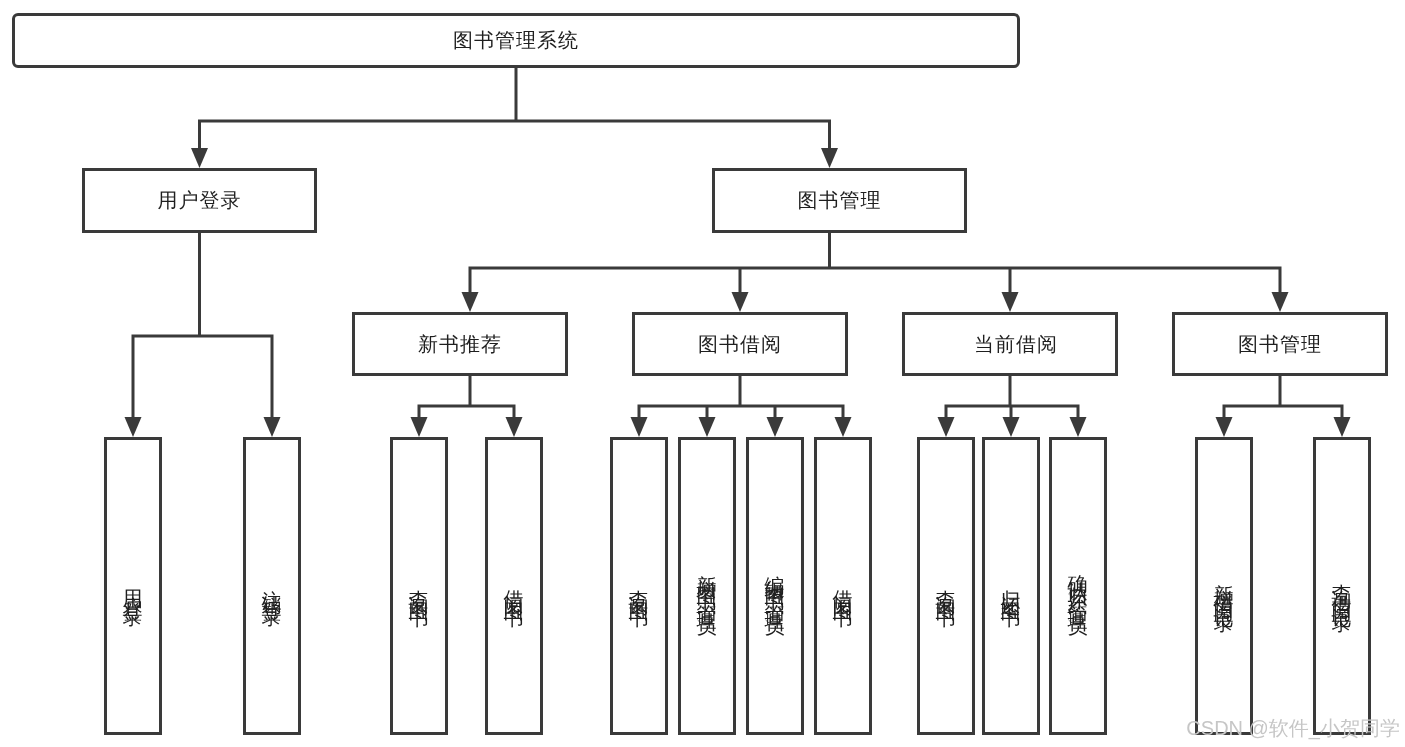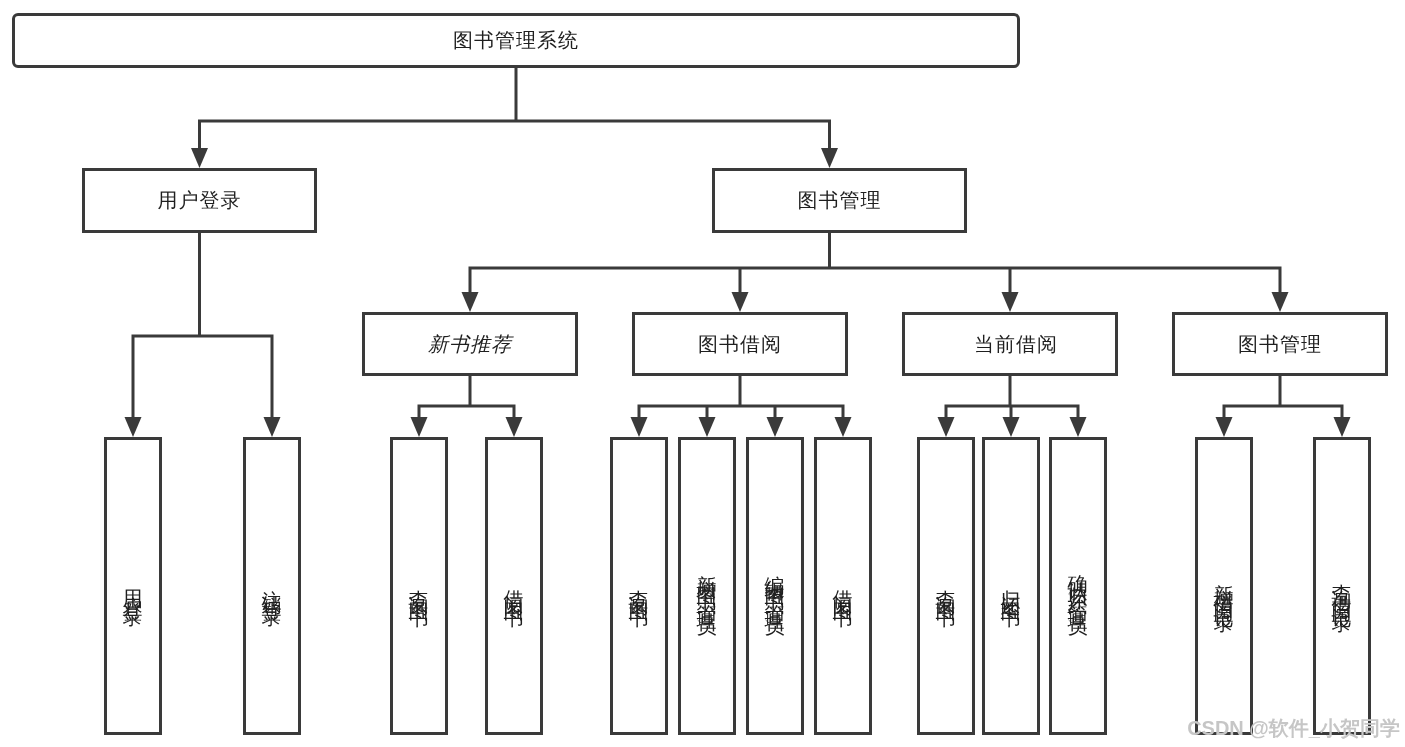--- a/index.html
+++ b/index.html
@@ -35,21 +35,21 @@
   .leaf .vtext {
     writing-mode: vertical-rl;
     text-orientation: mixed;
     letter-spacing: 6px;
     line-height: 1.1;
   }
   .root-node    { left: 12px;   top: 13px;  width: 1008px; height: 55px; border-radius: 6px; }
   .n-user-login { left: 82px;   top: 168px; width: 235px;  height: 65px; }
   .n-book-mgmt  { left: 712px;  top: 168px; width: 255px;  height: 65px; }
   .lvl3 { top: 312px; width: 216px; height: 64px; }
-  .n-new-book   { left: 362px; font-style: italic; }
+  .n-new-book   { left: 352px; }
   .n-borrow     { left: 632px; align-items: center; }
   .n-current    { left: 902px; padding-left: 12px; }
   .n-record     { left: 1172px; }
   .leaf { top: 437px; width: 58px; height: 298px; }
   .lf-a1 { left: 104px; }
   .lf-a2 { left: 243px; }
   .lf-b1 { left: 390px; }
   .lf-b2 { left: 485px; }
   .lf-c1 { left: 610px; }
   .lf-c2 { left: 678px; }
@@ -61,21 +61,20 @@
   .lf-e1 { left: 1195px; }
   .lf-e2 { left: 1313px; }
   .watermark {
     position: absolute;
     right: 5px;
     bottom: 5px;
     font-size: 20px;
     color: var(--watermark);
     z-index: 3;
     white-space: nowrap;
-    font-weight: bold;
   }
 </style>
 </head>
 <body>
 
 <div class="canvas">
 
   <svg class="connector-layer" width="1405" height="747" viewBox="0 0 1405 747" xmlns="http://www.w3.org/2000/svg">
 
     <path d="M516 68 V121 M198 121 H830 M199.5 119.5 V150 M829.5 119.5 V150"></path>

